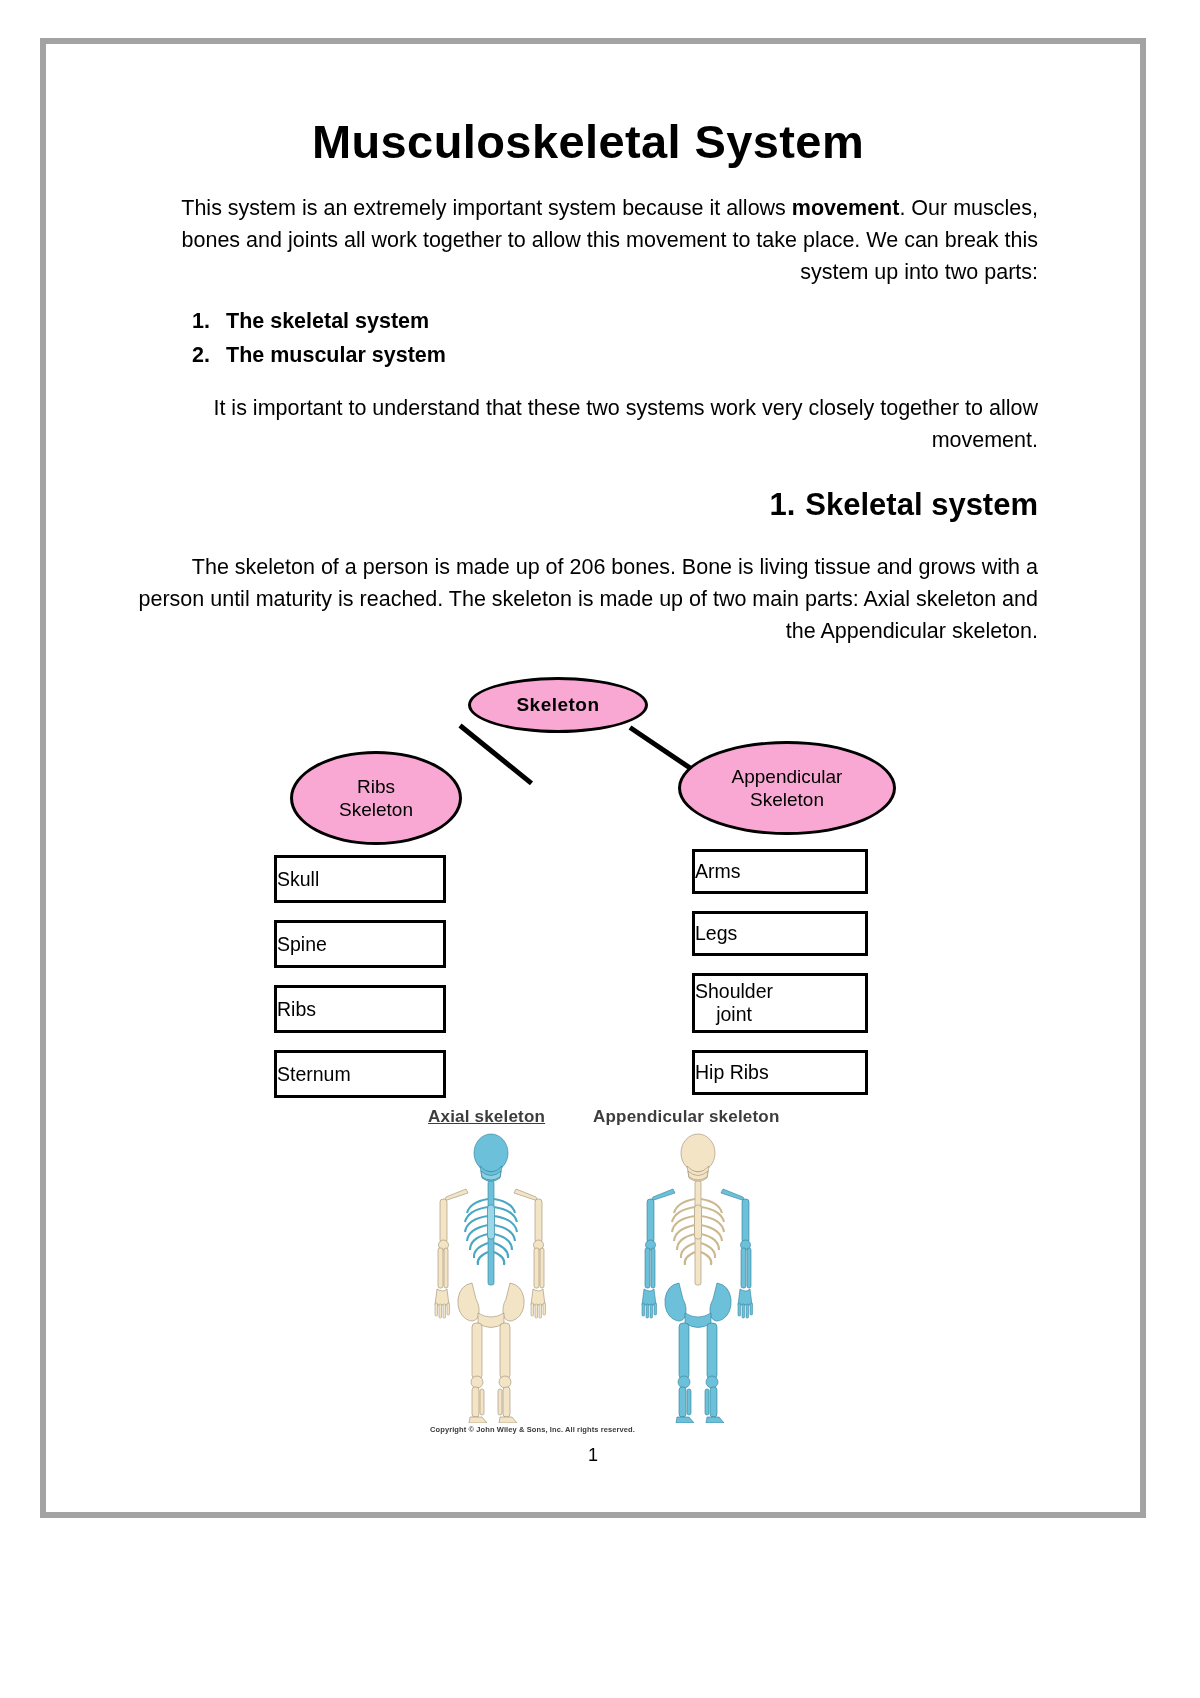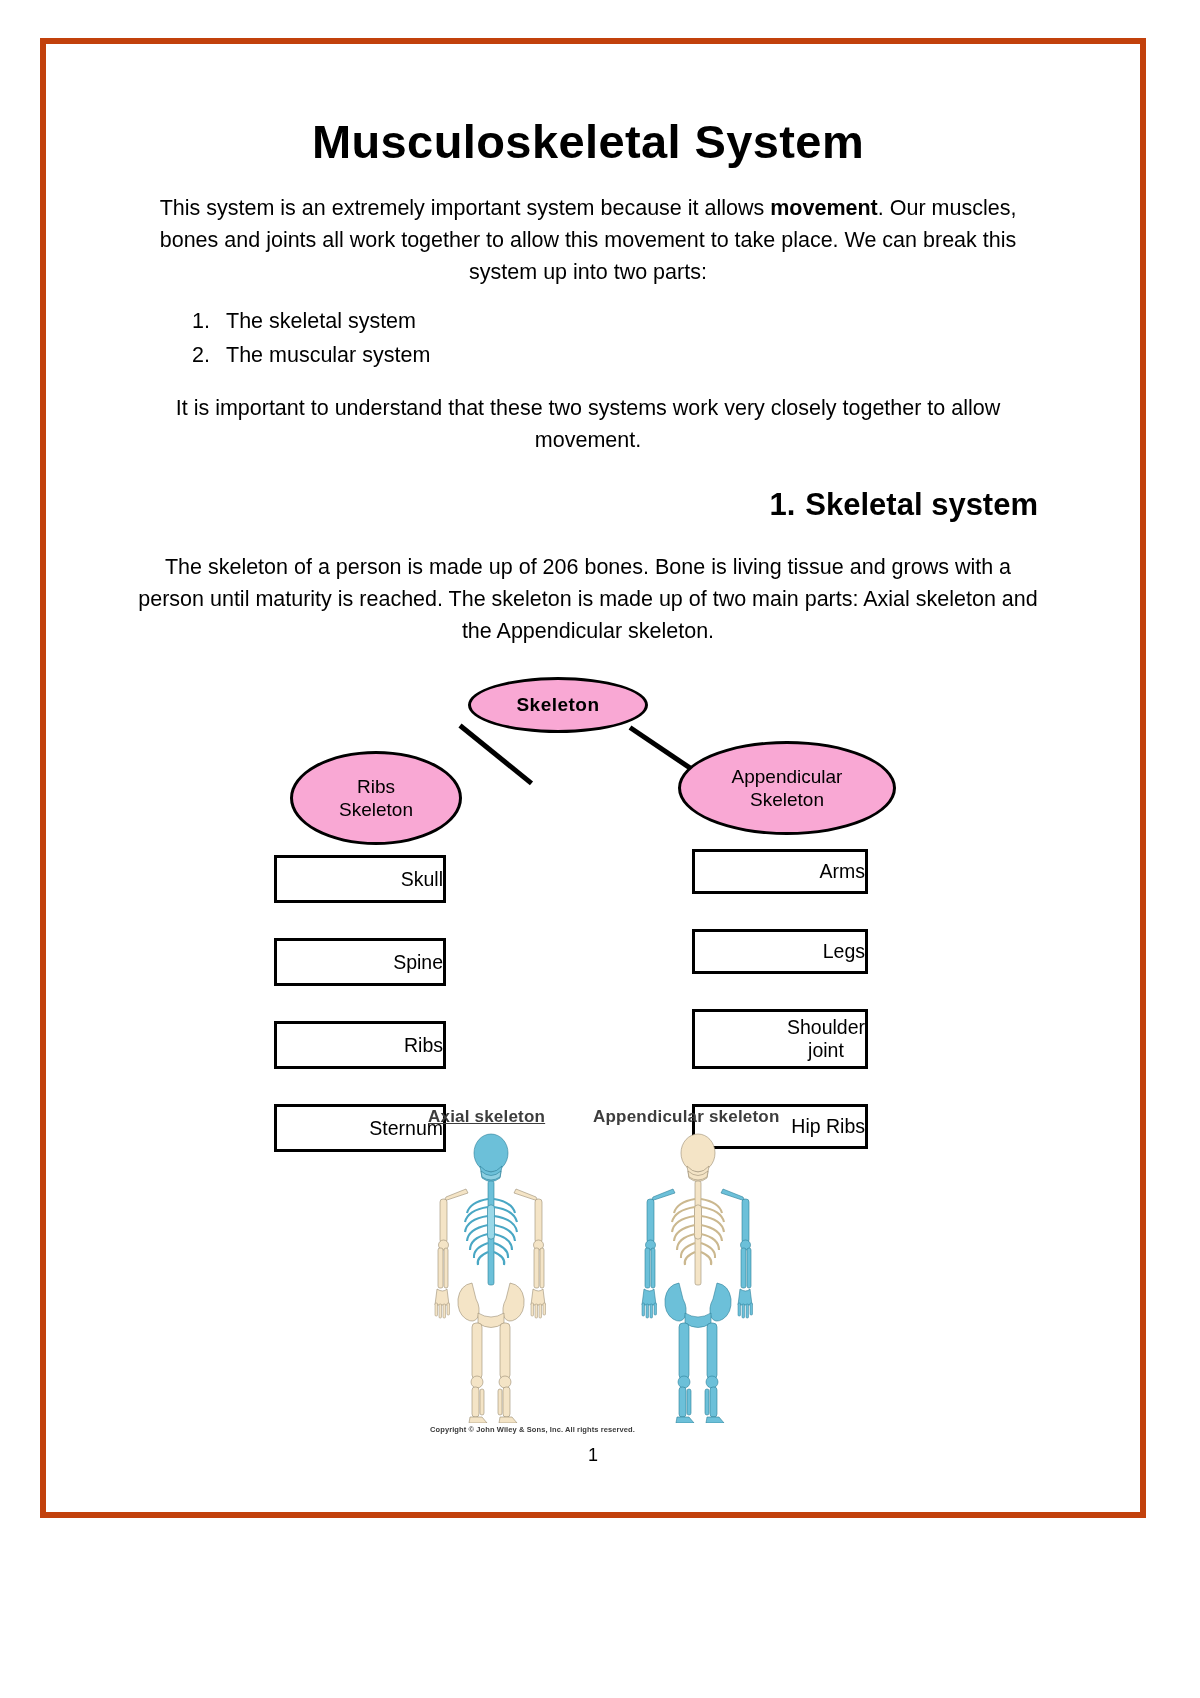--- a/index.html
+++ b/index.html
@@ -13,21 +13,21 @@
     font-family: "Liberation Sans", sans-serif;
     color: #000000;
     overflow: hidden;
   }
   .page {
     position: absolute;
     left: 40px;
     top: 38px;
     width: 1106px;
     height: 1480px;
-    border: 6px solid #c2410c;
+    border: 6px solid #a3a3a3;
     box-sizing: border-box;
     background: #ffffff;
   }
   .content {
     position: absolute;
     left: 92px;
     top: 72px;
     width: 900px;
   }
   h1.doc-title {
@@ -35,28 +35,29 @@
     font-weight: bold;
     text-align: center;
     margin: 0 0 24px 0;
     letter-spacing: 0.4px;
     line-height: 1.1;
   }
   p.para {
     font-size: 21.5px;
     line-height: 1.5;
     margin: 0 0 18px 0;
-    text-align: center;
+    text-align: right;
   }
   p.para b { font-weight: bold; }
   ol.num-list {
     margin: 16px 0 20px 0;
     padding-left: 78px;
     font-size: 21.5px;
     line-height: 1.48;
+    font-weight: bold;
   }
   ol.num-list li {
     margin: 0 0 2px 0;
     padding-left: 10px;
   }
   h2.section-title {
     font-size: 31px;
     font-weight: bold;
     text-align: right;
     margin: 30px 0 28px 0;
@@ -105,24 +106,24 @@
   .boxcol { position: absolute; }
   .boxcol.left  { left: 136px; top: 180px; width: 172px; }
   .boxcol.right { left: 554px; top: 174px; width: 176px; }
   .node-box {
     border: 3px solid #000;
     background: #fff;
     text-align: center;
     font-size: 19.5px;
     line-height: 1.2;
     box-sizing: border-box;
-    margin-bottom: 35px;
+    margin-bottom: 17px;
     display: flex;
     align-items: center;
-    justify-content: flex-end;
+    justify-content: flex-start;
   }
   .boxcol.left  .node-box { height: 48px; }
   .boxcol.right .node-box { height: 45px; }
   .boxcol.right .node-box.tall { height: 60px; }
 
   
   .figure {
     position: relative;
     width: 900px;
     height: 345px;

